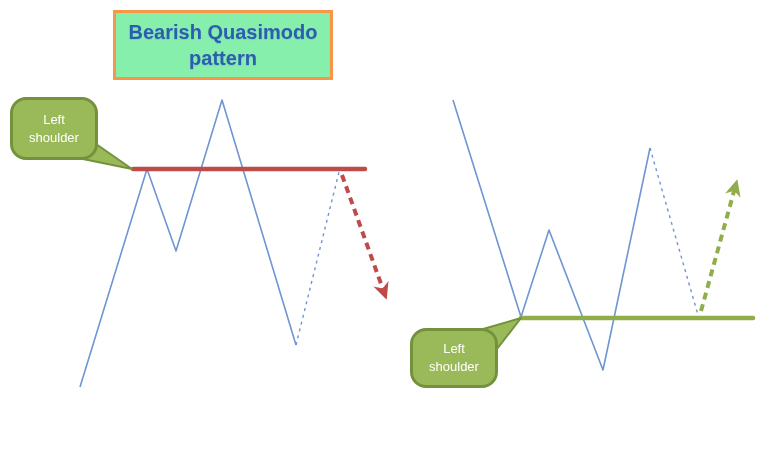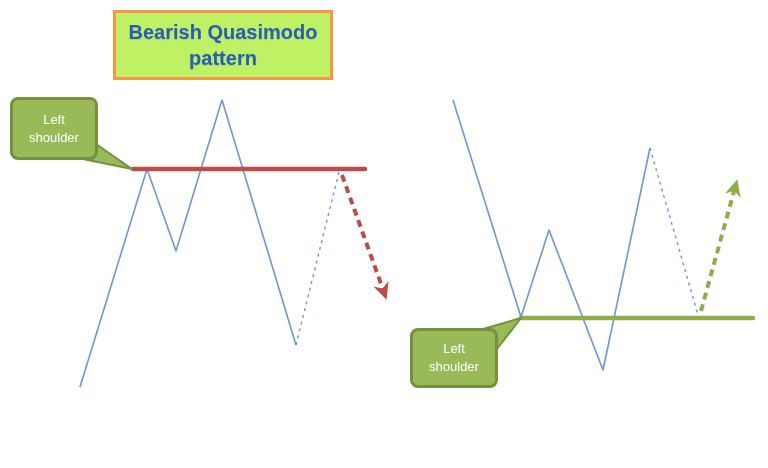--- a/index.html
+++ b/index.html
@@ -16,39 +16,39 @@
     height: 468px;
     background: #ffffff;
   }
   #diagram-svg {
     position: absolute;
     left: 0;
     top: 0;
   }
   .title-box {
     position: absolute;
-    background: #bef264;
+    background: #86efac;
     border: 3px solid #f79646;
     color: #2b5fad;
     font-weight: bold;
     font-size: 20px;
     line-height: 1.3;
     display: flex;
     align-items: center;
     justify-content: center;
     text-align: center;
     text-shadow: 0 1px 1px rgba(120,160,220,0.45);
   }
   #bearish-title-box { left: 113px; top: 10px; width: 214px; height: 64px; }
   #bullish-title-box { left: 525px; top: 387px; width: 206px; height: 64px; }
   .callout {
     position: absolute;
     background: #9aba59;
     border: 3px solid #74923d;
-    border-radius: 8px;
+    border-radius: 16px;
     color: #ffffff;
     font-size: 13px;
     line-height: 1.35;
     display: flex;
     align-items: center;
     justify-content: center;
     text-align: center;
   }
   .callout .callout-text { width: 60px; }
   #bearish-callout { left: 10px; top: 97px; width: 82px; height: 57px; }

